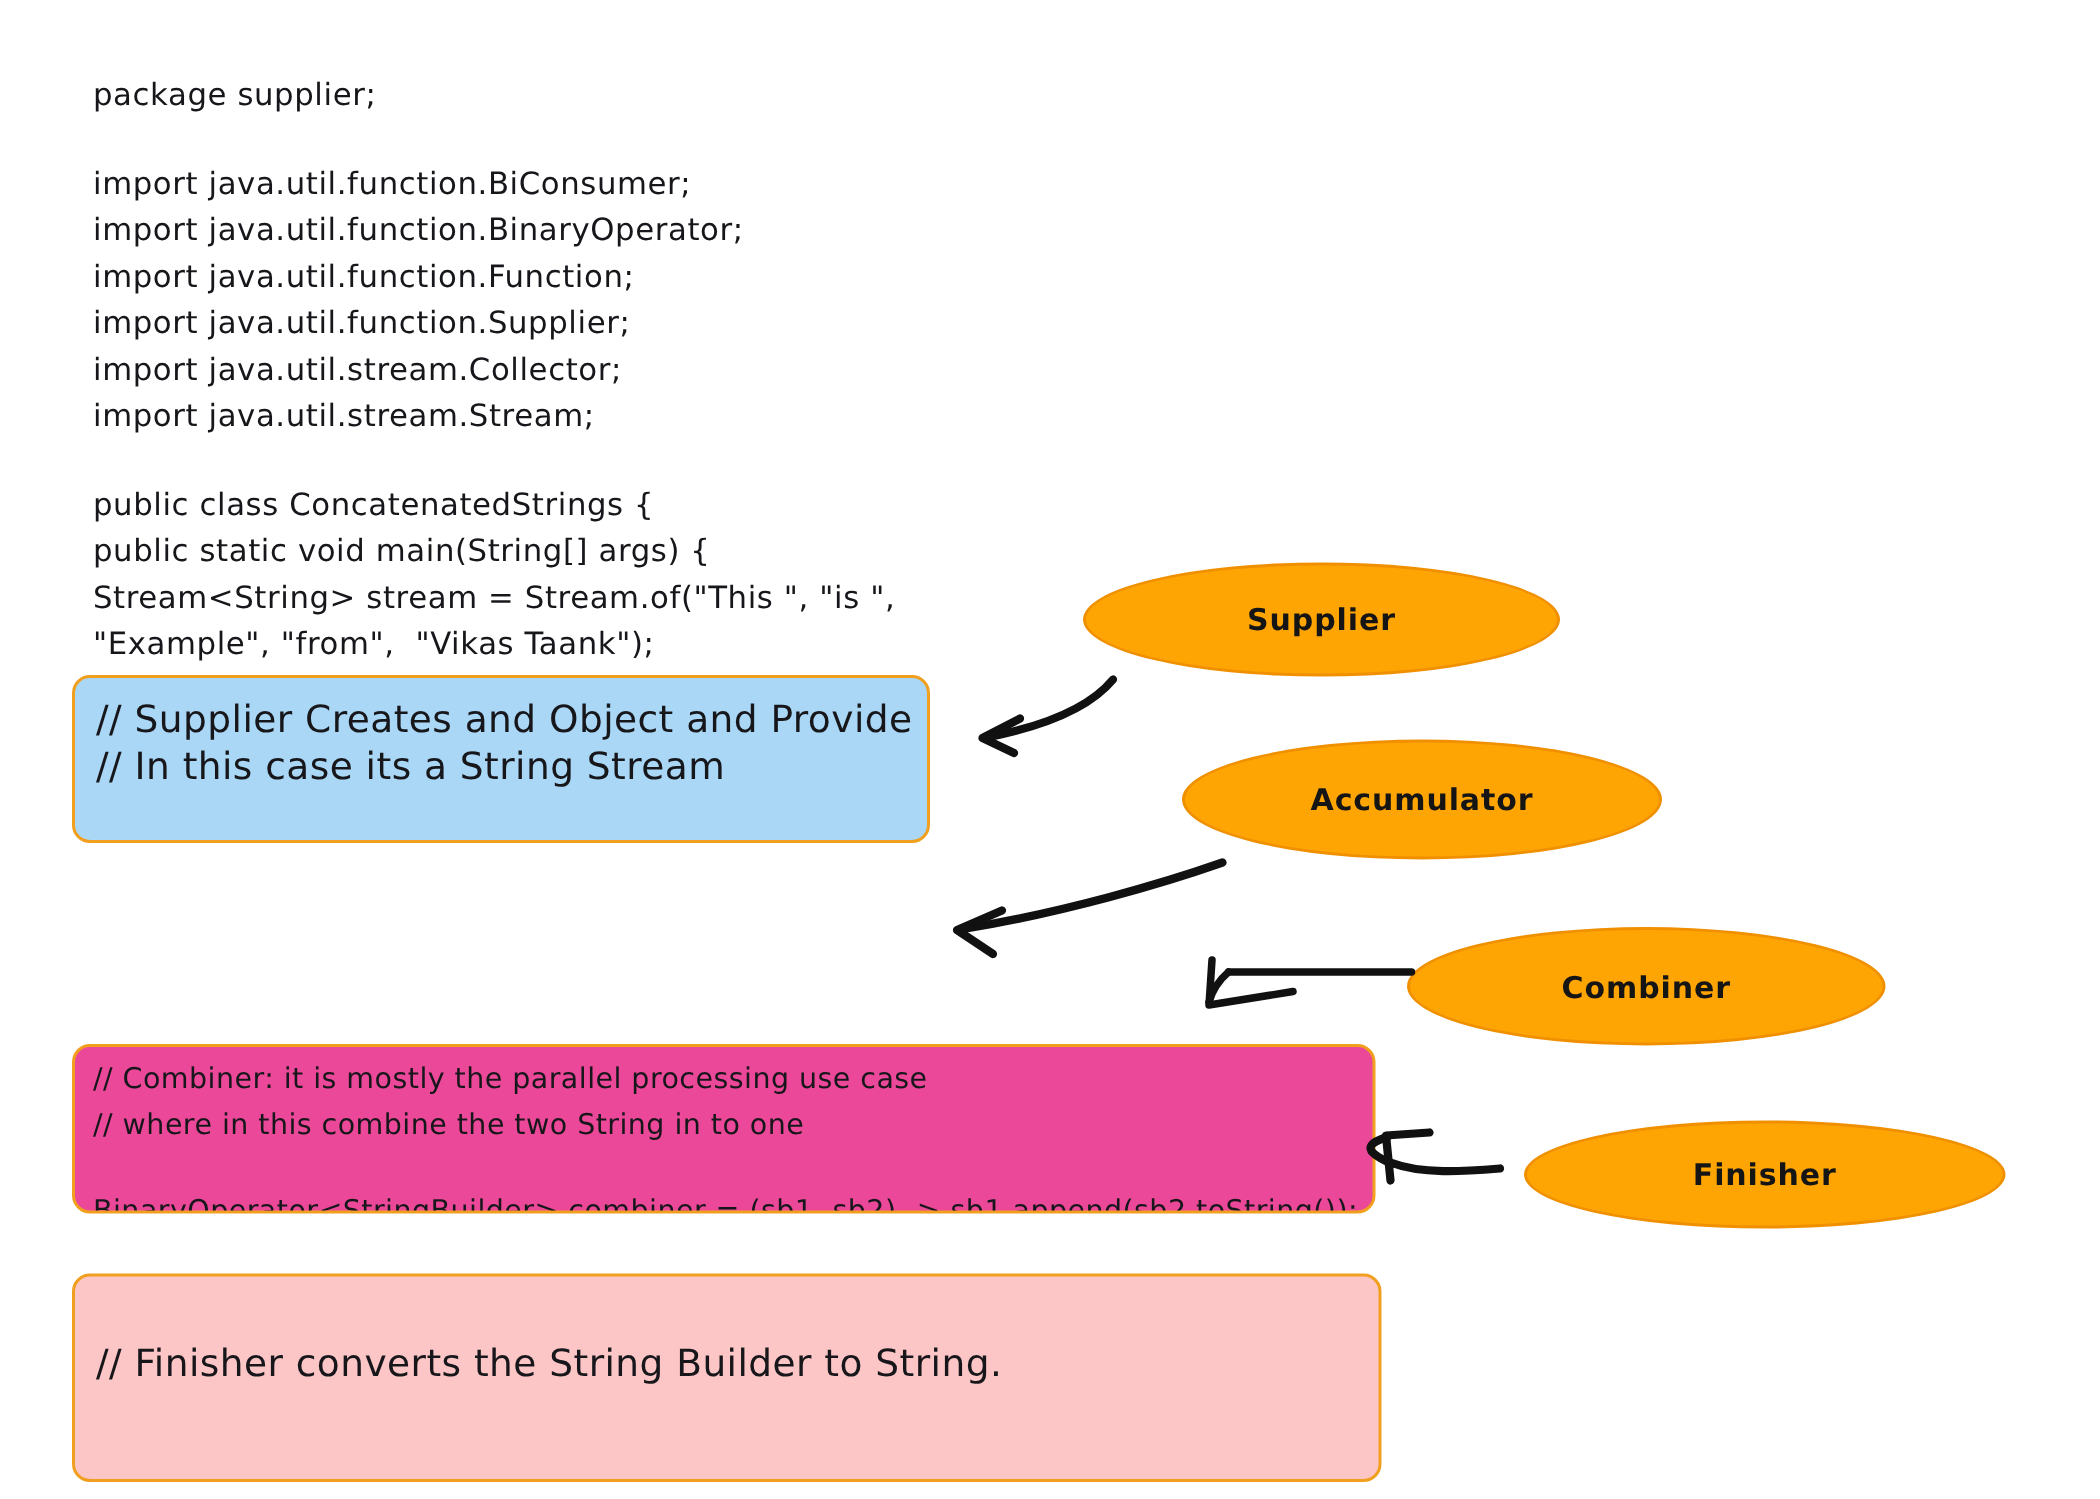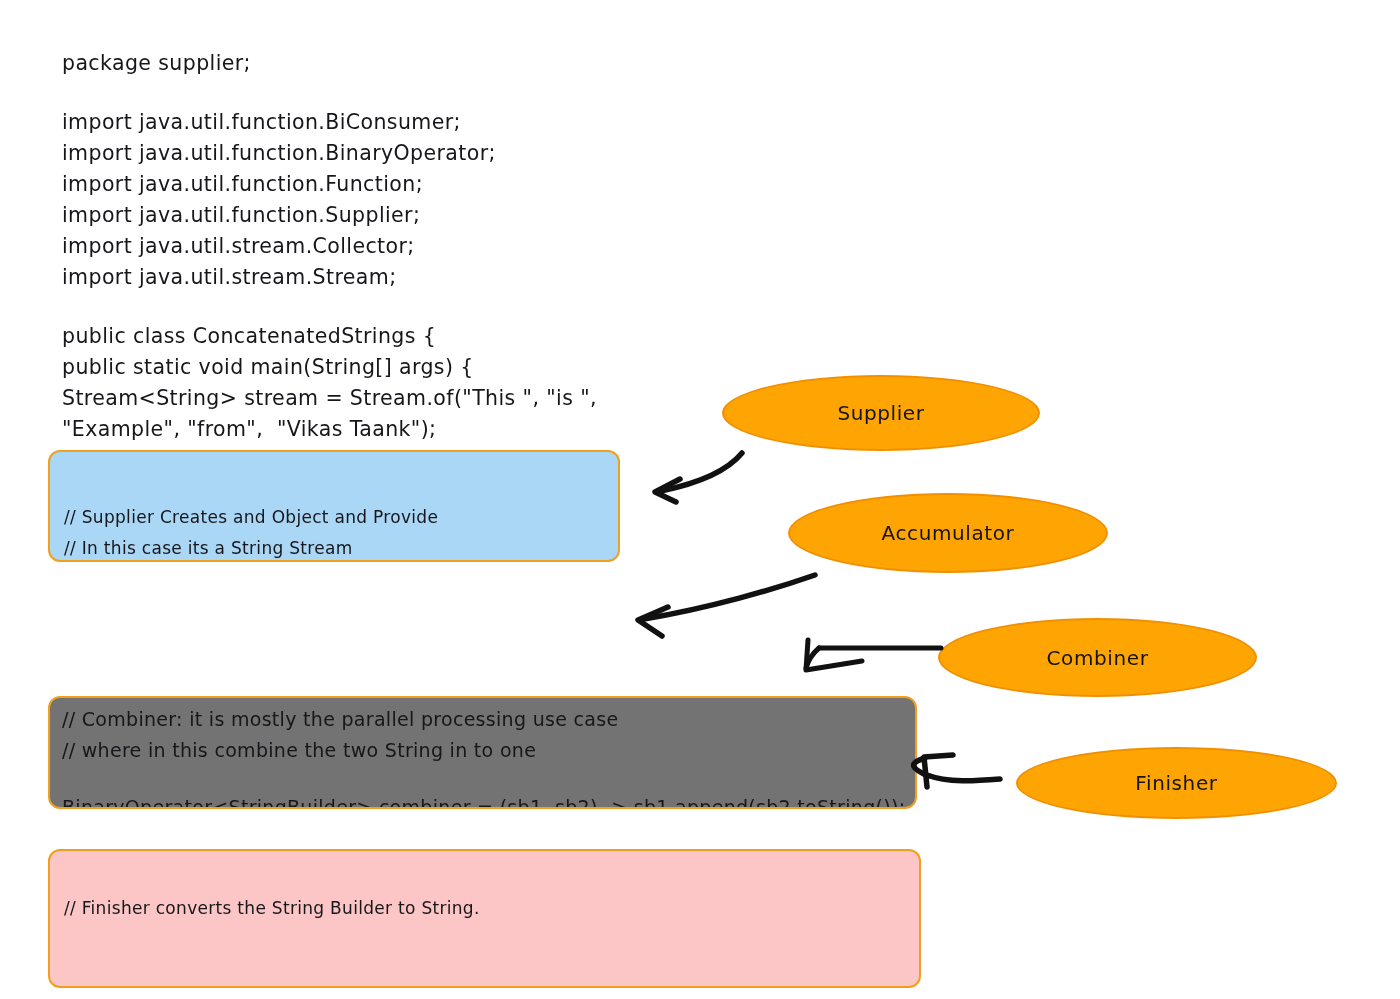--- a/index.html
+++ b/index.html
@@ -59,33 +59,34 @@
   }
   .box-line {
     white-space: pre;
     line-height: 31px;
     height: 31px;
   }
   .box-line.blank { height: 26px; }
 
   .box-supplier    { background: #a9d7f5; }
   .box-accumulator { background: #fbe892; }
-  .box-combiner    { background: #737373; }
+  .box-combiner    { background: #ec4899; }
   .box-finisher    { background: #fcc6c6; }
 
   
   .ellipse {
     position: absolute;
     background: #ffa503;
     border: 2px solid #f09000;
     border-radius: 50%;
     display: flex;
     align-items: center;
     justify-content: center;
     box-sizing: border-box;
+    font-weight: bold;
   }
   .ellipse-label {
     font-family: "DejaVu Sans", sans-serif;
     font-size: 20px;
     color: #151515;
     letter-spacing: 0.6px;
     pointer-events: none;
   }
 
   
@@ -98,30 +99,30 @@
   }
 </style>
 </head>
 <body>
 
 <div id="canvas">
 
   <div class="code-block" id="code-header" style="left:62px; top:48px;"><div class="code-line">package supplier;</div><div class="code-line blank">&nbsp;</div><div class="code-line">import java.util.function.BiConsumer;</div><div class="code-line">import java.util.function.BinaryOperator;</div><div class="code-line">import java.util.function.Function;</div><div class="code-line">import java.util.function.Supplier;</div><div class="code-line">import java.util.stream.Collector;</div><div class="code-line">import java.util.stream.Stream;</div><div class="code-line blank">&nbsp;</div><div class="code-line">public class ConcatenatedStrings {</div><div class="code-line">public static void main(String[] args) {</div><div class="code-line">Stream&lt;String&gt; stream = Stream.of("This ", "is ",</div><div class="code-line">"Example", "from",  "Vikas Taank");</div></div>
 
   <div class="box box-supplier" id="box-supplier" style="left:48px; top:450px; width:572px; height:112px;">
-    <div class="box-lines" id="lines-supplier" style="left:14px; top:12px; font-size:17px;margin-top:38px;"><div class="box-line">// Supplier Creates and Object and Provide</div><div class="box-line">// In this case its a String Stream</div></div>
+    <div class="box-lines" id="lines-supplier" style="left:14px; top:12px; font-size:25px;"><div class="box-line">// Supplier Creates and Object and Provide</div><div class="box-line">// In this case its a String Stream</div></div>
   </div>
 
 
   <div class="box box-combiner" id="box-combiner" style="left:48px; top:696px; width:869px; height:113px;">
     <div class="box-lines" id="lines-combiner" style="left:12px; top:6px; font-size:19px;"><div class="box-line">// Combiner: it is mostly the parallel processing use case</div><div class="box-line">// where in this combine the two String in to one</div><div class="box-line blank">&nbsp;</div><div class="box-line">BinaryOperator&lt;StringBuilder&gt; combiner = (sb1, sb2) -&gt; sb1.append(sb2.toString());</div></div>
   </div>
 
   <div class="box box-finisher" id="box-finisher" style="left:48px; top:849px; width:873px; height:139px;">
-    <div class="box-lines" id="lines-finisher" style="left:14px; top:16px; font-size:17px;"><div class="box-line blank">&nbsp;</div><div class="box-line">// Finisher converts the String Builder to String.</div><div class="box-line blank">&nbsp;</div></div>
+    <div class="box-lines" id="lines-finisher" style="left:14px; top:16px; font-size:25px;"><div class="box-line blank">&nbsp;</div><div class="box-line">// Finisher converts the String Builder to String.</div><div class="box-line blank">&nbsp;</div></div>
   </div>
 
   <div class="ellipse" id="ellipse-supplier" style="left:722px; top:375px; width:318px; height:76px;">
     <span class="ellipse-label">Supplier</span>
   </div>
 
   <div class="ellipse" id="ellipse-accumulator" style="left:788px; top:493px; width:320px; height:80px;">
     <span class="ellipse-label">Accumulator</span>
   </div>
 

